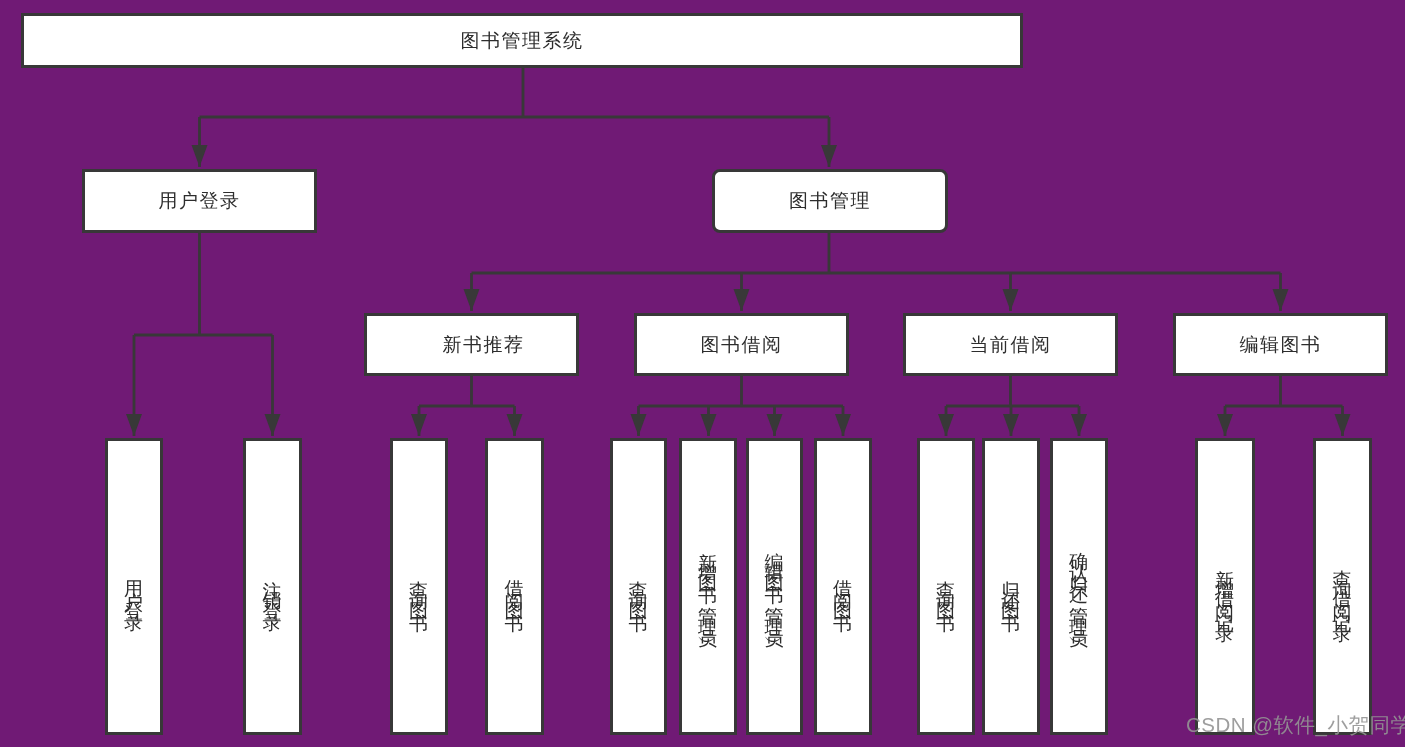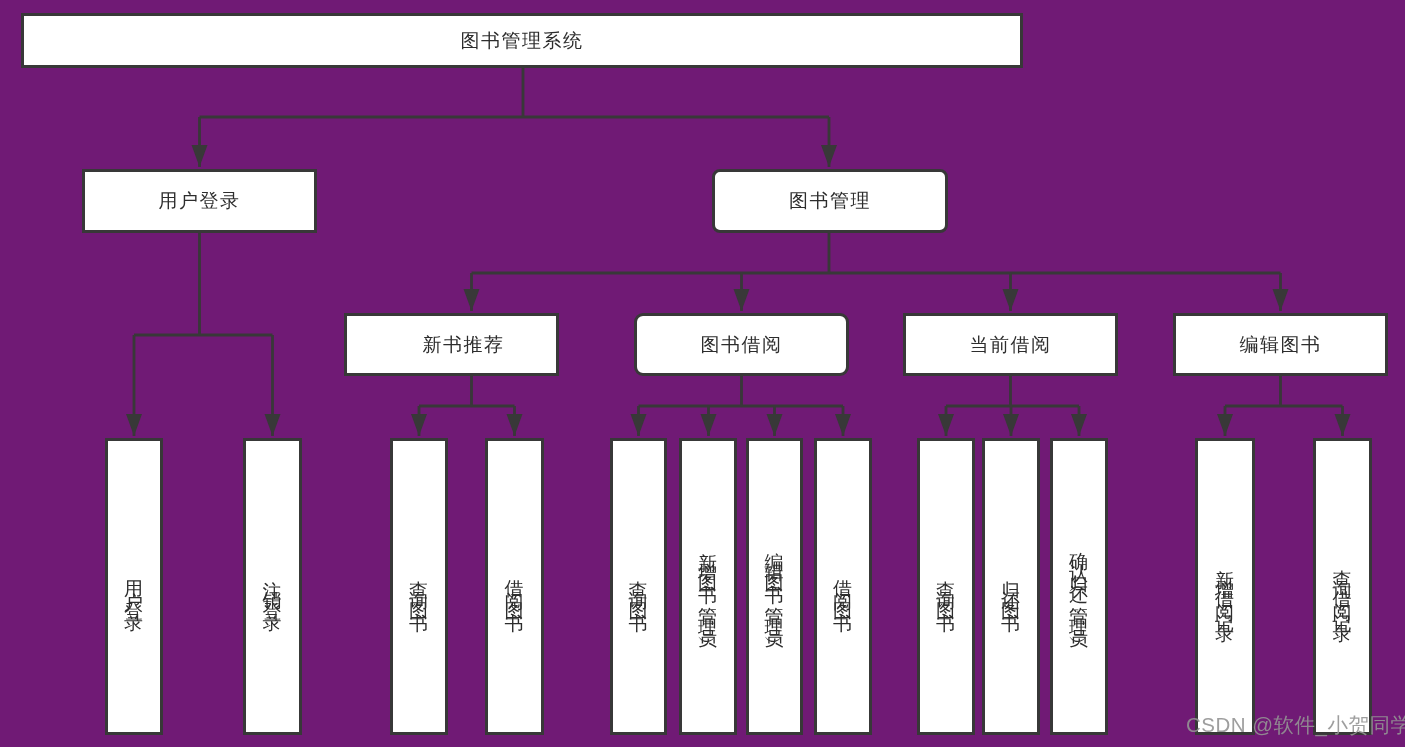--- a/index.html
+++ b/index.html
@@ -39,22 +39,22 @@
     letter-spacing: 11px;
     line-height: 1;
     white-space: nowrap;
   }
   
   .n-root  { left: 21px;  top: 13px;  width: 1002px; height: 55px; }
   
   .n-l2a   { left: 82px;  top: 169px; width: 235px; height: 64px; }
   .n-l2b   { left: 712px; top: 169px; width: 236px; height: 64px; border-radius: 8px; }
   
-  .n-l3a   { left: 344px; top: 313px; width: 215px; height: 63px; padding-left: 24px; }
-  .n-l3b   { left: 634px; top: 313px; width: 215px; height: 63px; border-radius: 9px; }
+  .n-l3a   { left: 364px; top: 313px; width: 215px; height: 63px; padding-left: 24px; }
+  .n-l3b   { left: 634px; top: 313px; width: 215px; height: 63px; }
   .n-l3c   { left: 903px; top: 313px; width: 215px; height: 63px; }
   .n-l3d   { left: 1173px; top: 313px; width: 215px; height: 63px; }
   
   .leaf { top: 438px; height: 297px; }
   .n-u1 { left: 105px;  width: 58px; }
   .n-u2 { left: 243px;  width: 59px; }
   .n-a1 { left: 390px;  width: 58px; }
   .n-a2 { left: 485px;  width: 59px; }
   .n-b1 { left: 610px;  width: 57px; }
   .n-b2 { left: 679px;  width: 58px; }

